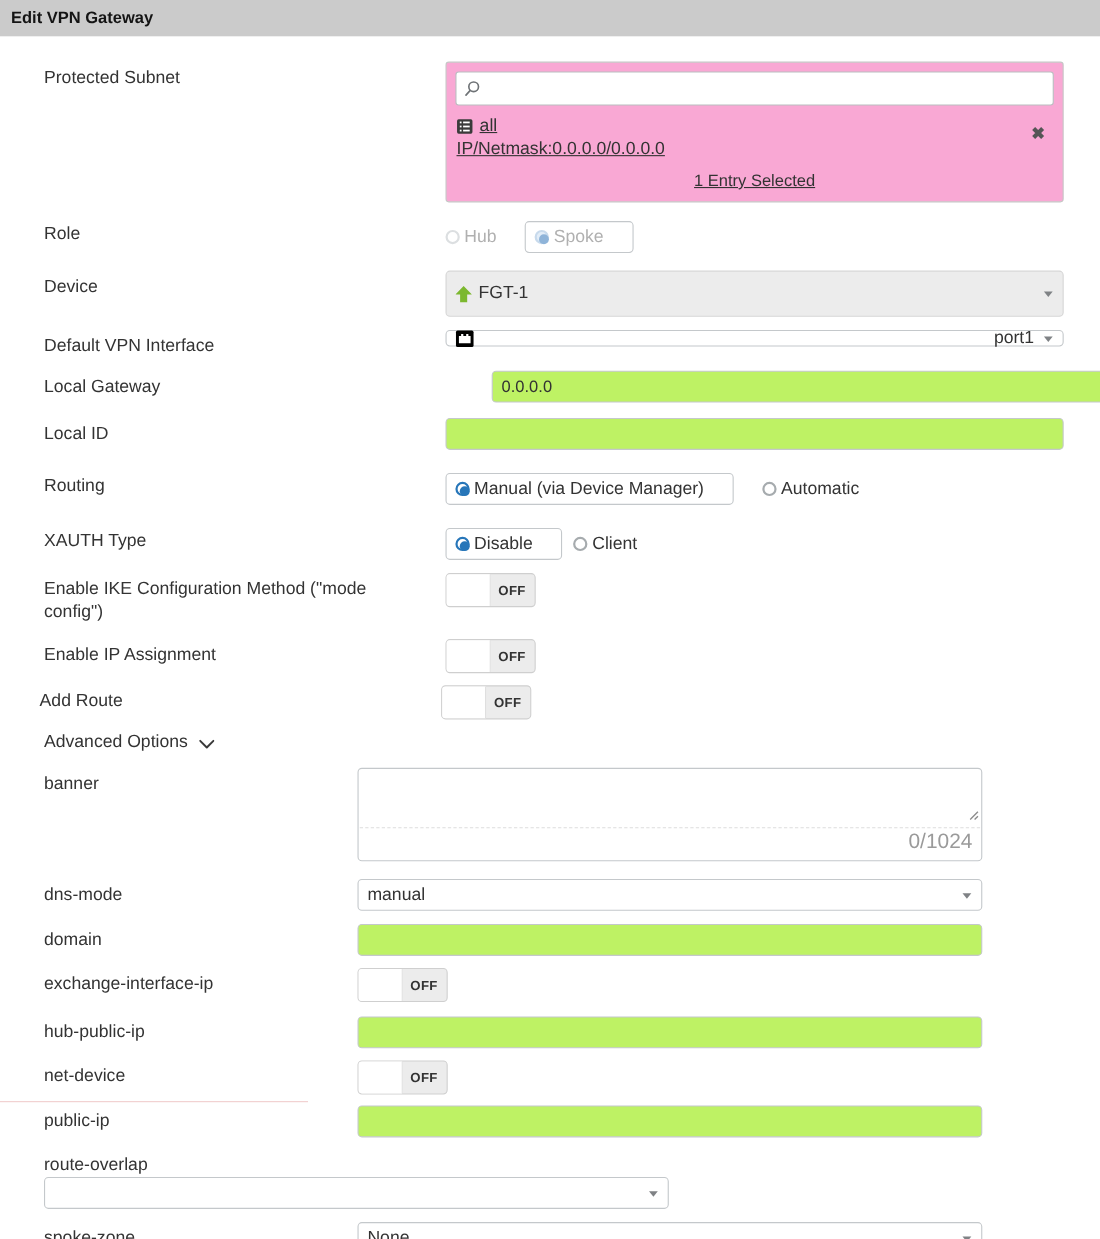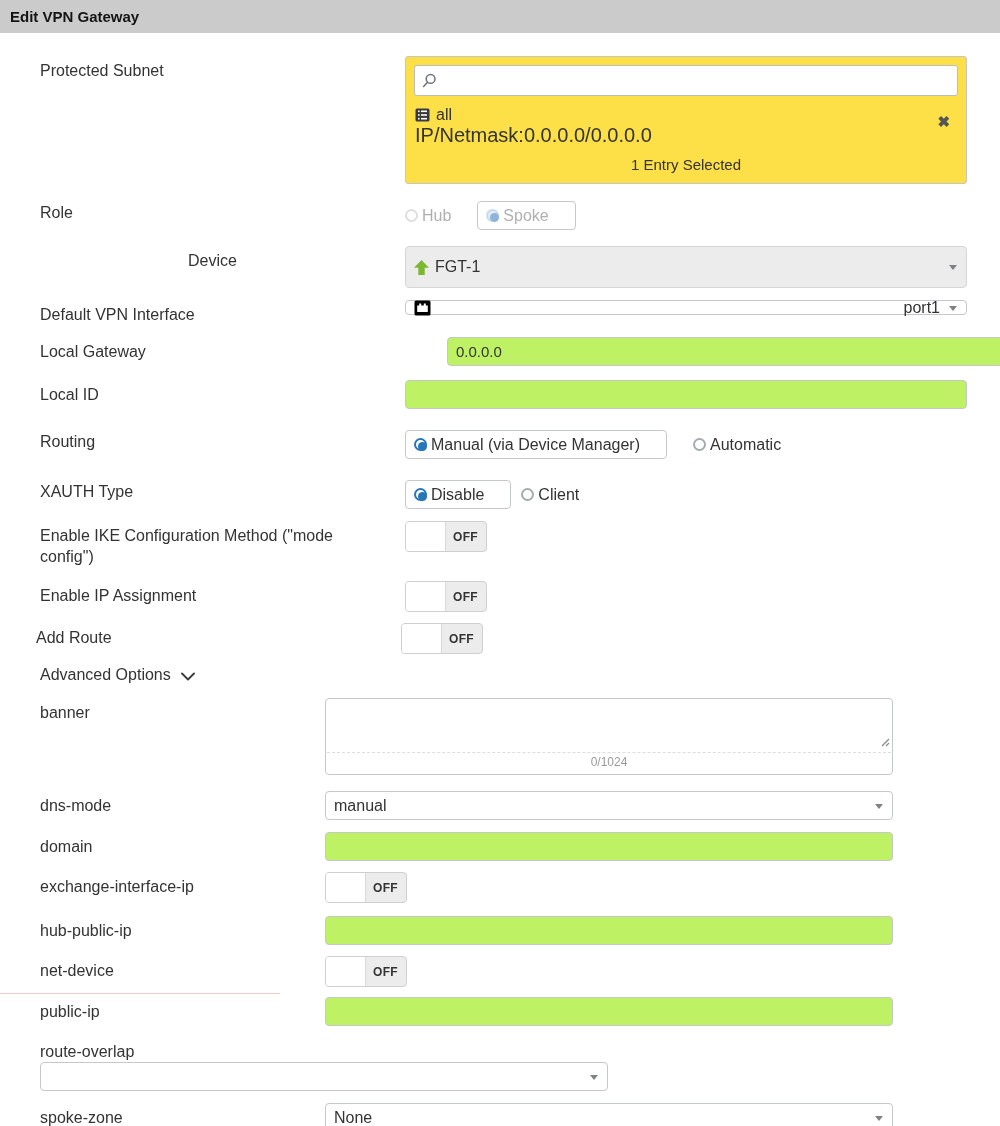--- a/index.html
+++ b/index.html
@@ -68,41 +68,41 @@
     position:absolute; left:0; top:0; bottom:0; width:40px; background:#fff;
     border-right:1px solid #d9d9d9; border-radius:3px 0 0 3px;
   }
   .toggle .st {
     position:absolute; right:0; top:0; bottom:0; width:41px;
     display:flex; align-items:center; justify-content:center;
     font-size:12px; font-weight:bold; color:#333; letter-spacing:.3px;
   }
 
   
-  .ps-box { border:1px solid #c6c6c6; border-radius:3px; background:#fde047; padding:8px 8px 4px 8px; }
+  .ps-box { border:1px solid #c6c6c6; border-radius:3px; background:#f9a8d4; padding:8px 8px 4px 8px;text-decoration:underline; }
   .ps-search {
     height:31px; border:1px solid #b9bdc0; border-radius:3px; background:#fff;
     display:flex; align-items:center; padding-left:7px; cursor:text;
   }
   .ps-entry { position:relative; padding:8px 34px 0 1px; }
   .ps-line1 { display:flex; align-items:center; font-size:16px; line-height:21px; }
   .ps-line1 .ic { display:inline-flex; margin-right:6px; }
-  .ps-line2 { font-size:20px; line-height:21px; }
+  .ps-line2 { font-size:16px; line-height:21px; }
   .ps-remove {
     position:absolute; right:8px; top:18px; font-size:15px; color:#555;
     font-weight:bold; cursor:pointer; line-height:1;
   }
   .ps-footer { text-align:center; font-size:15px; color:#333; padding:10px 0 6px; }
 
   
   .banner-box { border:1px solid #c4c8cb; border-radius:4px; background:#fff; }
   .banner-area { height:53px; position:relative; }
   .banner-resize { position:absolute; right:2px; bottom:1px; cursor:nwse-resize; }
   .banner-sep { border-top:1px dashed #ddd; margin:0 1px; }
-  .banner-counter { text-align:center; padding:2px 8px 5px; color:#9a9a9a; font-size:12px; }
+  .banner-counter { text-align:right; padding:2px 8px 5px; color:#9a9a9a; font-size:19px; }
 
   
   .adv-hdr {
     display:flex; align-items:center; padding-left:40px; margin-bottom:14px;
     font-size:16px; color:#333; cursor:pointer;
   }
   .adv-hdr .chev { display:inline-flex; margin-left:10px; margin-top:2px; }
 
   .thin-line {
     position:absolute; left:-20px; top:-4px; width:300px; height:1px;
@@ -160,21 +160,21 @@
           <span>Hub</span>
         </span>
         <span class="radio dis sel">
           <span class="rdot"></span>
           <span>Spoke</span>
         </span>
       </div>
     </div>
   </div>
 
-  <div class="row" style="margin-bottom:12px;text-align:center;">
+  <div class="row" style="margin-bottom:12px;">
     <div class="lbl">Device</div>
     <div class="fld">
       <div class="sel disabled" style="height:42px;">
         <span class="ic">
           <svg width="15" height="15" viewBox="0 0 14 14">
             <polygon points="7,0 14,7.2 10,7.2 10,14 4,14 4,7.2 0,7.2" fill="#7cb82f"></polygon>
           </svg>
         </span>
         <span>FGT-1</span>
         <span class="caret"></span>

